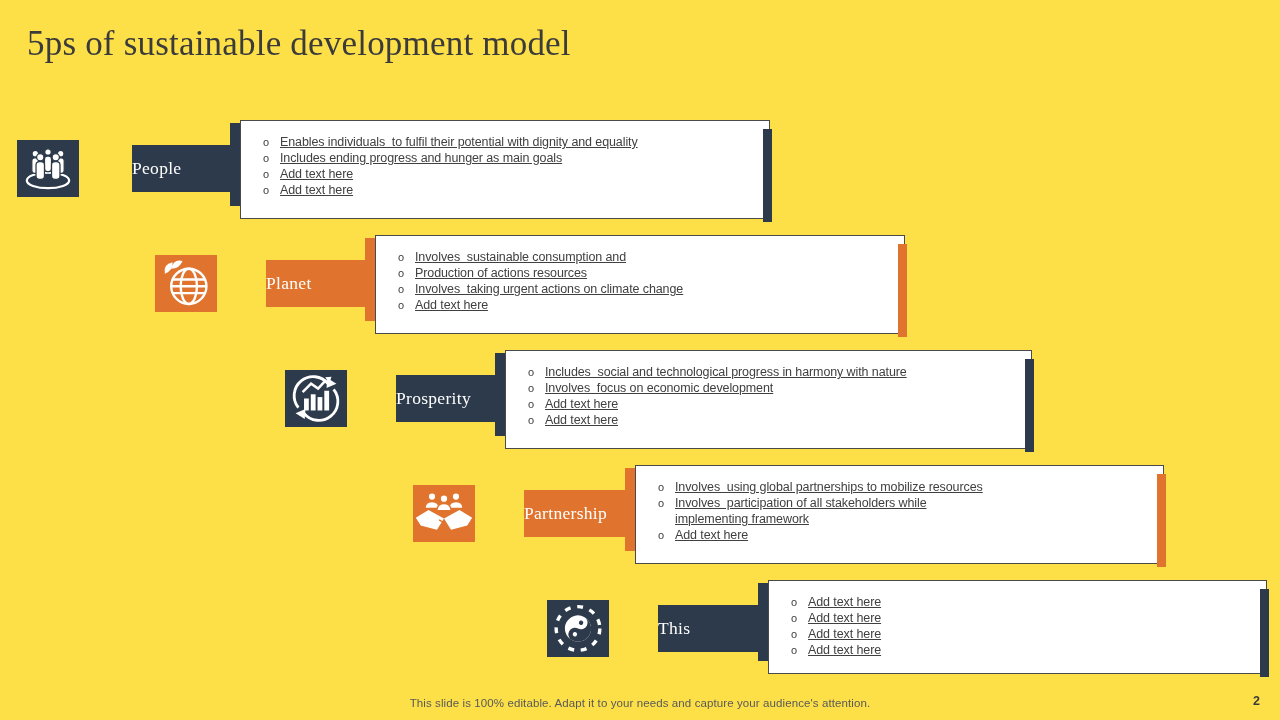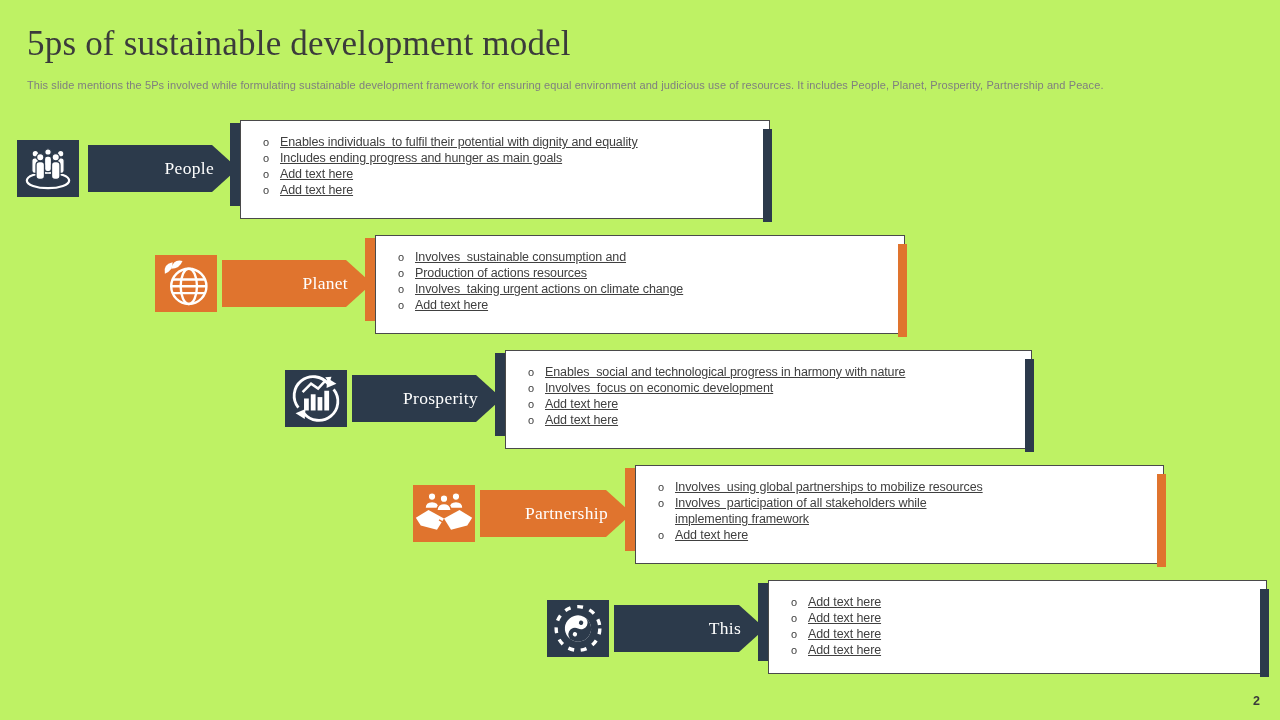--- a/index.html
+++ b/index.html
@@ -4,37 +4,38 @@
 <style>
   :root{
     --navy:#2c3a4b;
     --orange:#e0742e;
     --text:#404040;
     --muted:#7f7f7f;
     --border:#4a4a4a;
   }
   html,body{margin:0;padding:0;background:#e8e8e8;}
   .slide{
-    position:relative;width:1280px;height:720px;background:#bef264;
+    position:relative;width:1280px;height:720px;background:#fde047;
     overflow:hidden;font-family:"Liberation Sans",sans-serif;
   }
   .page-title{
     position:absolute;left:27px;top:24px;
     font-family:"Liberation Serif",serif;font-weight:400;
     font-size:35px;color:#3b3b3b;letter-spacing:0.2px;
   }
   .page-subtitle{
     position:absolute;left:27px;top:79px;width:1100px;
     font-size:11px;color:var(--muted);letter-spacing:0.1px;
   }
   .row .icon-box{position:absolute;width:62px;height:57px;}
   .row .icon-box svg{display:block;width:100%;height:100%;}
   .row .arrow{
-    position:absolute;height:47px;display:flex;align-items:center;justify-content:flex-end;
+    position:absolute;height:47px;display:flex;align-items:center;justify-content:flex-start;
     clip-path:polygon(0 0,calc(100% - 26px) 0,100% 50%,calc(100% - 26px) 100%,0 100%);
+    margin-left:44px;
   }
   .row .arrow .arrow-label{
     font-family:"Liberation Serif",serif;font-size:17.5px;color:#ffffff;
     padding-right:24px;letter-spacing:0.3px;
   }
   .row .textbox{
     position:absolute;background:#ffffff;border:1px solid var(--border);
   }
   .row .bar-left{
     position:absolute;left:-11px;top:2px;width:10px;height:calc(100% - 14px);
@@ -64,21 +65,20 @@
   .page-number{
     position:absolute;right:20px;top:694px;font-size:12.5px;font-weight:bold;color:#3b3b3b;
   }
 </style>
 </head>
 <body>
 
 <div class="slide" style="--navy: #2c3a4b; --orange: #e0742e; --text: #404040; --muted: #7f7f7f; --border: #4a4a4a;">
 
   <div class="page-title">5ps of sustainable development model</div>
-  <div class="page-subtitle">This slide mentions the 5Ps involved while formulating sustainable development framework for ensuring equal environment and judicious use of resources. It includes People, Planet, Prosperity, Partnership and Peace.</div>
 
   <div class="row navy" id="r1">
     <div class="icon-box">
       <svg viewBox="0 0 44 40">
         <ellipse cx="22" cy="28.5" rx="15" ry="5.5" fill="none" stroke="#fff" stroke-width="1.6"></ellipse>
         <g fill="#fff" stroke="var(--navy)" stroke-width="0.9">
           <circle cx="13" cy="9.5" r="2.3"></circle>
             <rect x="10.5" y="12.4" width="5" height="11" rx="2"></rect>
           <circle cx="31" cy="9.5" r="2.3"></circle>
             <rect x="28.5" y="12.4" width="5" height="11" rx="2"></rect>
@@ -182,21 +182,21 @@
     </div>
     <div class="arrow">
       <span class="arrow-label">Prosperity</span>
     </div>
     <div class="textbox">
       <div class="bar-left"></div>
       <div class="bar-right"></div>
       <ul class="bullets">
           <li class="bullet">
             <span class="marker">o</span>
-            <span class="btext">Enables  social and technological progress in harmony with nature</span>
+            <span class="btext">Includes  social and technological progress in harmony with nature</span>
           </li>
           <li class="bullet">
             <span class="marker">o</span>
             <span class="btext">Involves  focus on economic development</span>
           </li>
           <li class="bullet">
             <span class="marker">o</span>
             <span class="btext">Add text here</span>
           </li>
           <li class="bullet">
@@ -284,15 +284,16 @@
             <span class="btext">Add text here</span>
           </li>
           <li class="bullet">
             <span class="marker">o</span>
             <span class="btext">Add text here</span>
           </li>
         </ul>
     </div>
   </div>
 
+  <div class="footer-note">This slide is 100% editable.  Adapt it to your needs and capture your audience's attention.</div>
   <div class="page-number">2</div>
 
 </div>
 
 </body></html>

